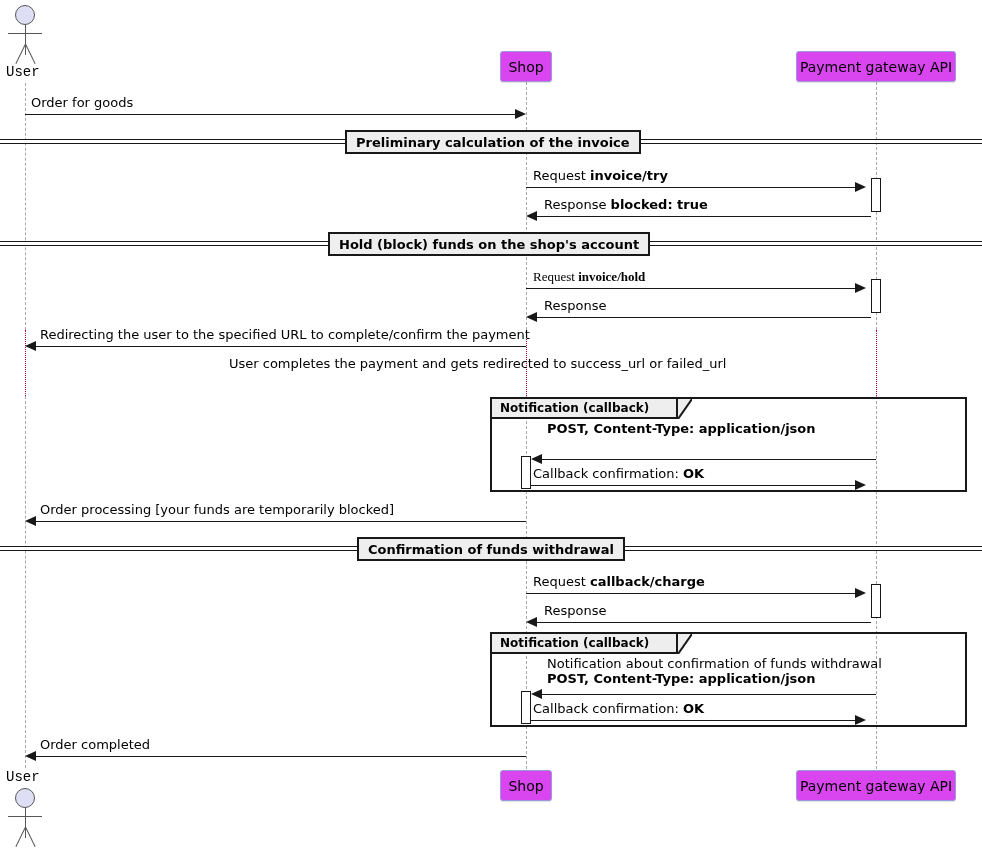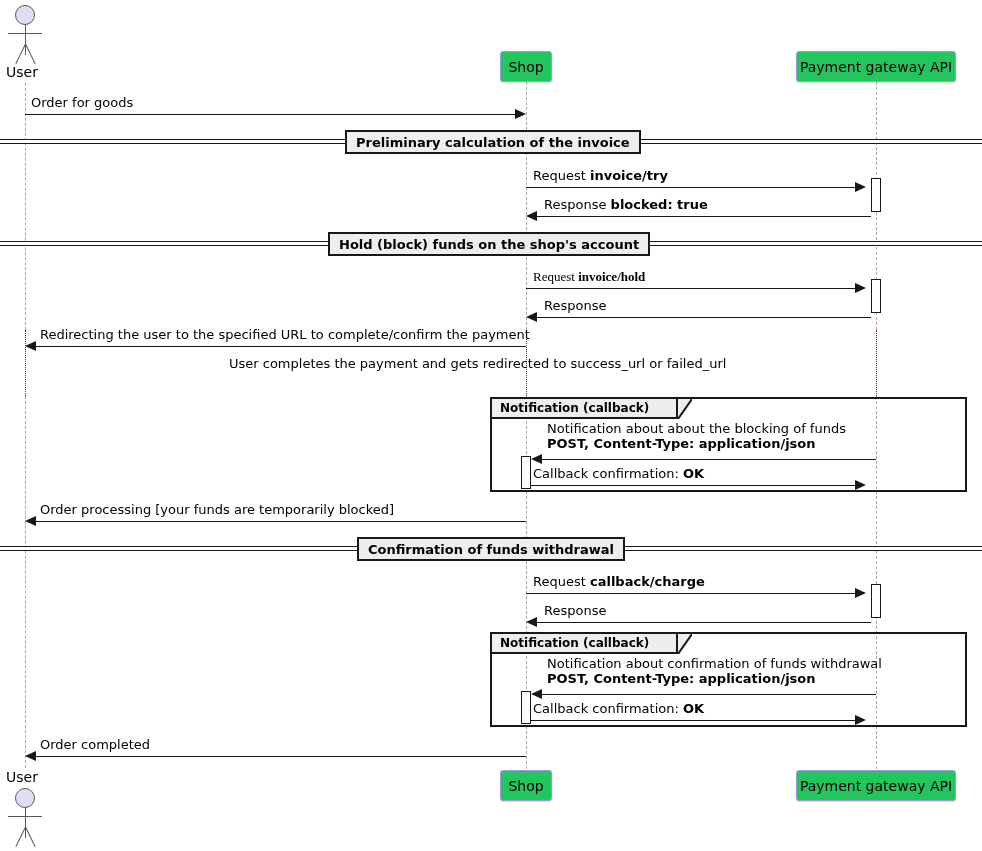--- a/index.html
+++ b/index.html
@@ -11,21 +11,21 @@
     font-family: "DejaVu Sans", sans-serif;
     -webkit-font-smoothing: antialiased;
   }
   #diagram {
     position: relative;
     width: 982px;
     height: 851px;
     background: #FFFFFF;
     overflow: hidden;
   }
-  .abs { position: absolute; }
+  .abs { position: absolute; font-family: Liberation Mono, monospace; }
 
   
   .actor-head {
     position: absolute;
     width: 20px; height: 20px;
     border-radius: 50%;
     background: #DEDEF5;
     border: 1px solid #575757;
     box-sizing: border-box;
   }
@@ -33,21 +33,21 @@
     position: absolute;
     background: #575757;
   }
   .actor-body { width: 1px; }
   .actor-arms { height: 1px; }
   .actor-leg  { width: 1px; transform-origin: top center; }
 
   
   .participant {
     position: absolute;
-    background: #22c55e;
+    background: #d946ef;
     border: 1px solid #9A9ADB;
     border-radius: 3px;
     box-sizing: border-box;
     display: flex;
     align-items: center;
     justify-content: center;
     font-size: 14px;
     color: #000000;
     white-space: nowrap;
     box-shadow: 0 1px 1px rgba(0,0,0,0.12);
@@ -278,21 +278,20 @@
     <svg width="14" height="20" viewBox="0 0 14 20">
       <path d="M0,0 L14,0 L0,20 Z" fill="#EEEEEE" stroke="none"></path>
       <path d="M14,0 L0,20" stroke="#181818" stroke-width="2" fill="none"></path>
       <path d="M0,0 L14,0" stroke="#EEEEEE" stroke-width="0" fill="none"></path>
     </svg>
   </div>
 
   <div class="activation" style="left:521px;top:456px;height:33px;"></div>
 
   <div class="msg-label" style="left:547px;top:421px;">
-    <div>Notification about about the blocking of funds</div>
     <div style="font-weight:bold;">POST, Content-Type: application/json</div>
   </div>
   <div class="msg-line" style="left:536px;top:459px;width:340px;"></div>
   <div class="arrow-left" style="left:531px;top:454px;"></div>
 
   <div class="msg-label" style="left:533px;top:466px;">
     <span>Callback confirmation: </span><b>OK</b>
   </div>
   <div class="msg-line" style="left:531px;top:485px;width:329px;"></div>
   <div class="arrow-right" style="left:855px;top:480px;"></div>

